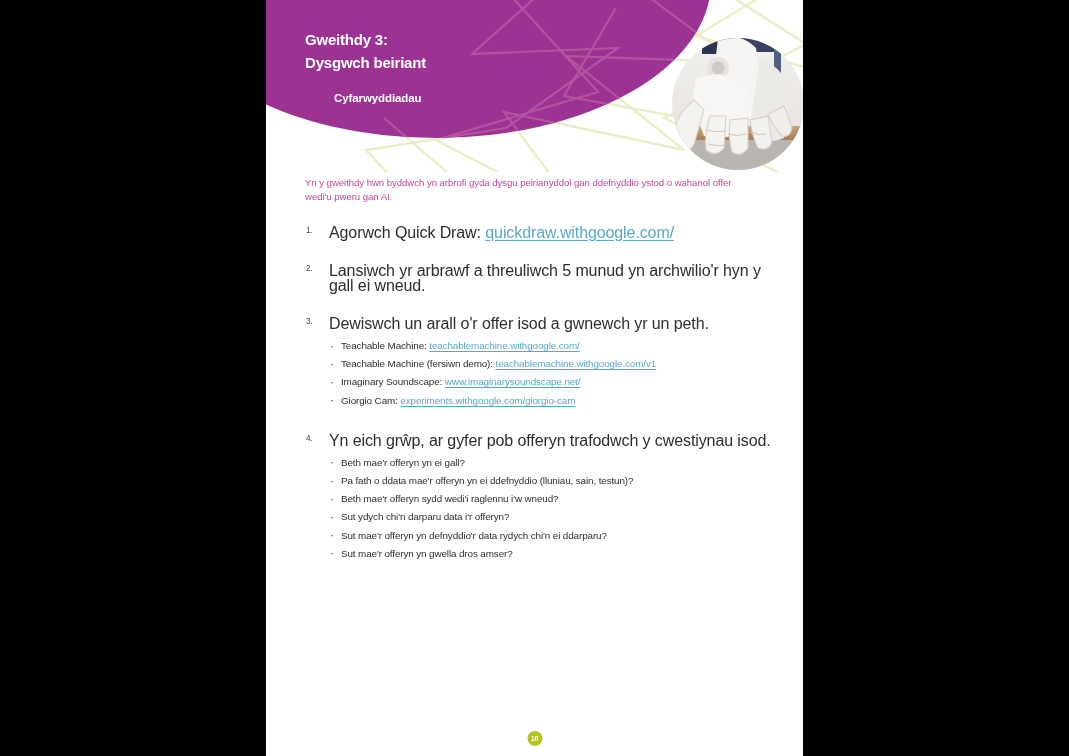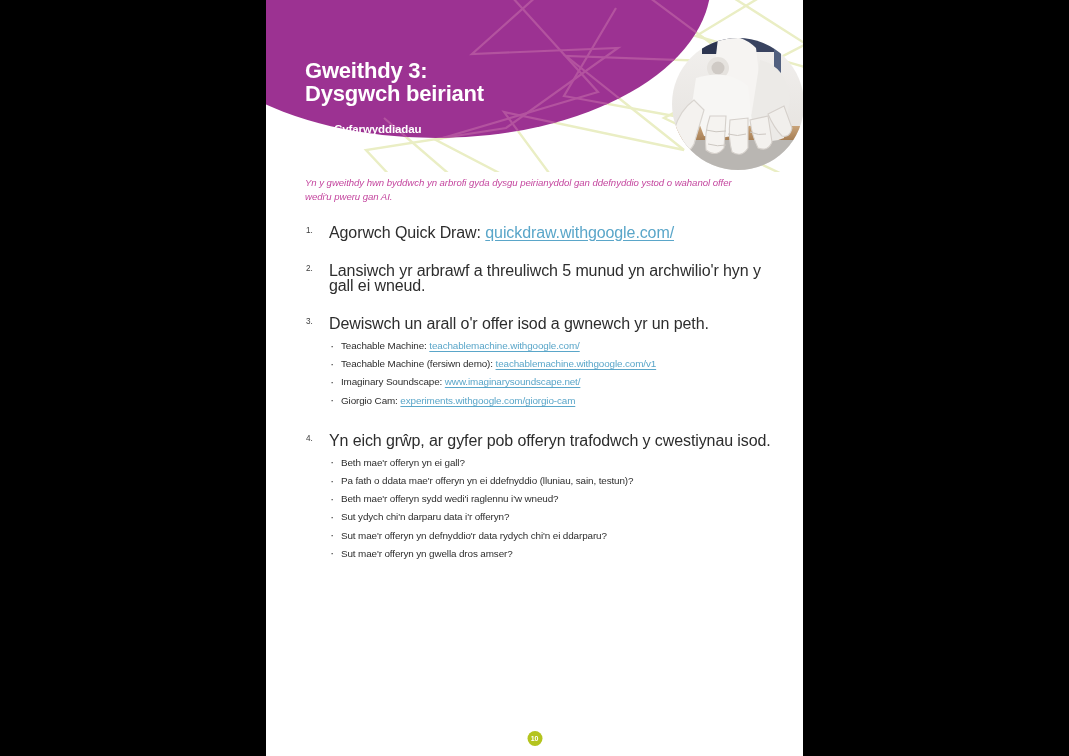--- a/index.html
+++ b/index.html
@@ -51,26 +51,25 @@
 
   .header-text {
     position: absolute;
     left: 39px;
     top: 28px;
     z-index: 5;
   }
 
   .doc-title {
     color: #ffffff;
-    font-size: 22px;
+    font-size: 15px;
     font-weight: bold;
     line-height: 23px;
     letter-spacing: -0.2px;
     white-space: nowrap;
-    margin-top: 31px;
   }
 
   .doc-subtitle {
     color: #ffffff;
     font-size: 11.5px;
     font-weight: bold;
     letter-spacing: -0.1px;
     margin-top: 18px;
     white-space: nowrap;
     margin-left: 29px;
@@ -83,21 +82,20 @@
     top: 176px;
     width: 470px;
   }
 
   .intro {
     color: #c4459e;
     font-size: 9.6px;
     line-height: 14px;
     width: 445px;
     letter-spacing: -0.05px;
-    font-style: italic;
   }
 
   ol.steps {
     list-style: none;
     margin-top: 21px;
   }
 
   ol.steps > li.step {
     position: relative;
     padding-left: 24px;

